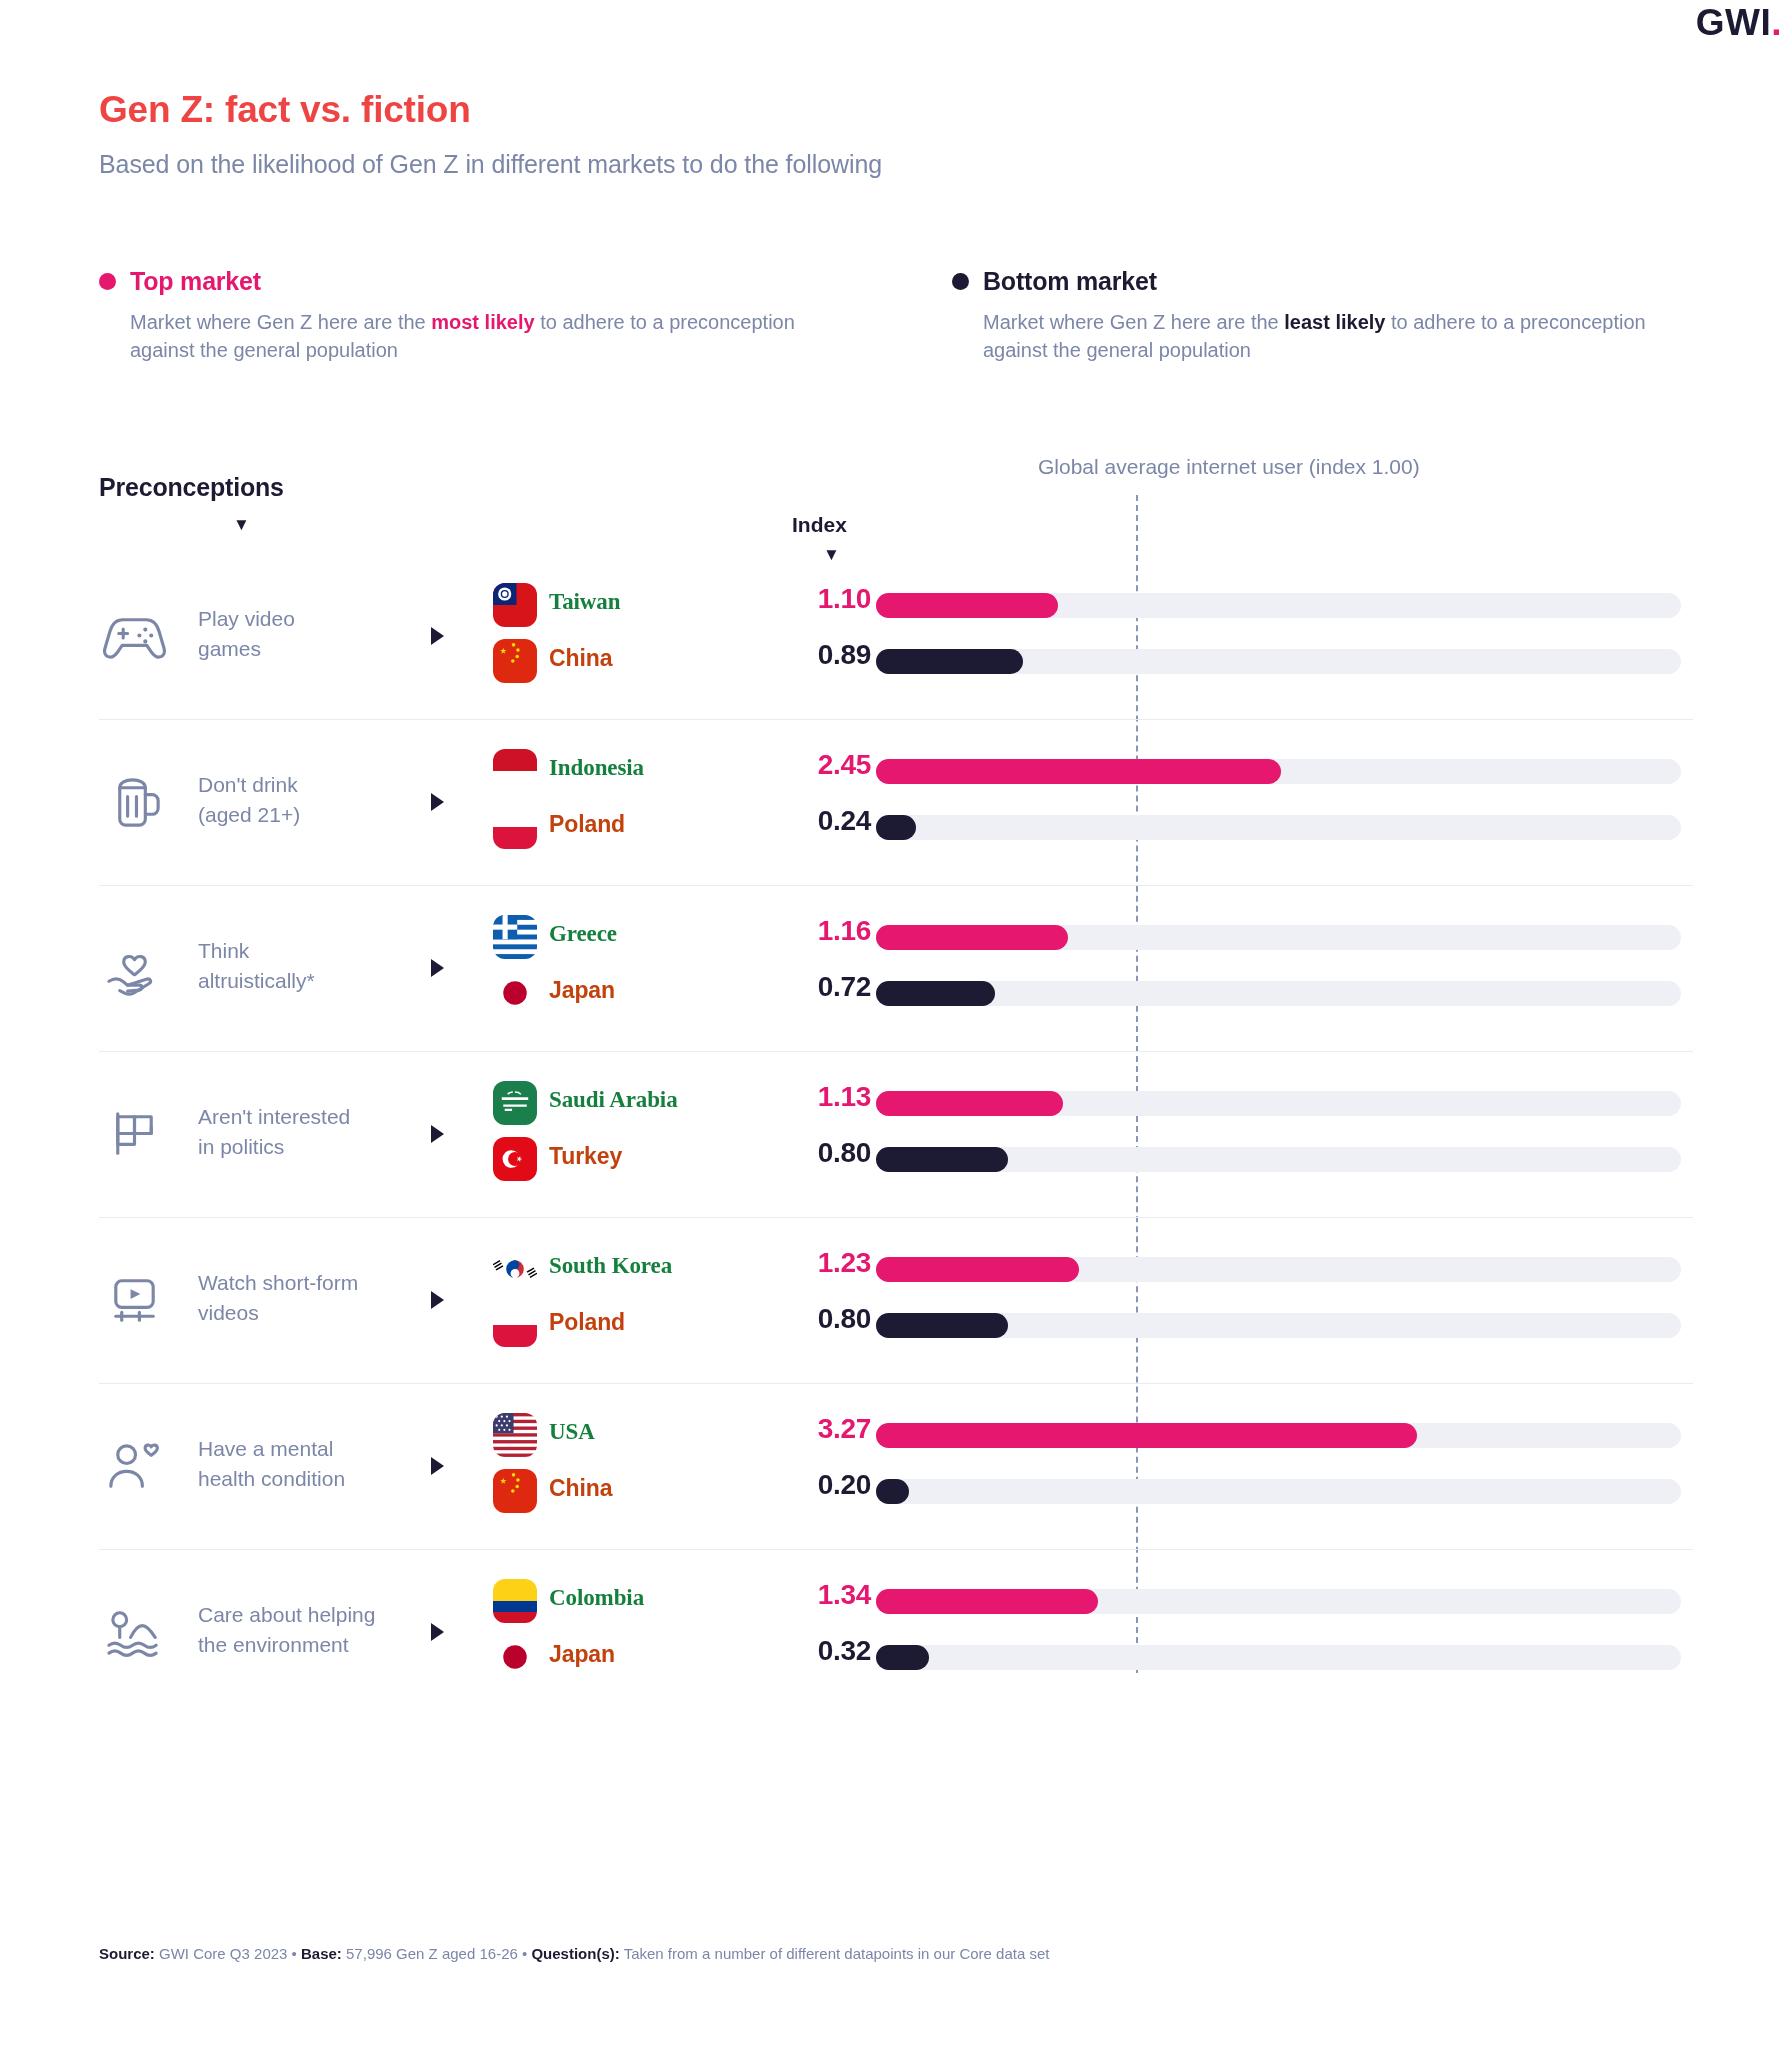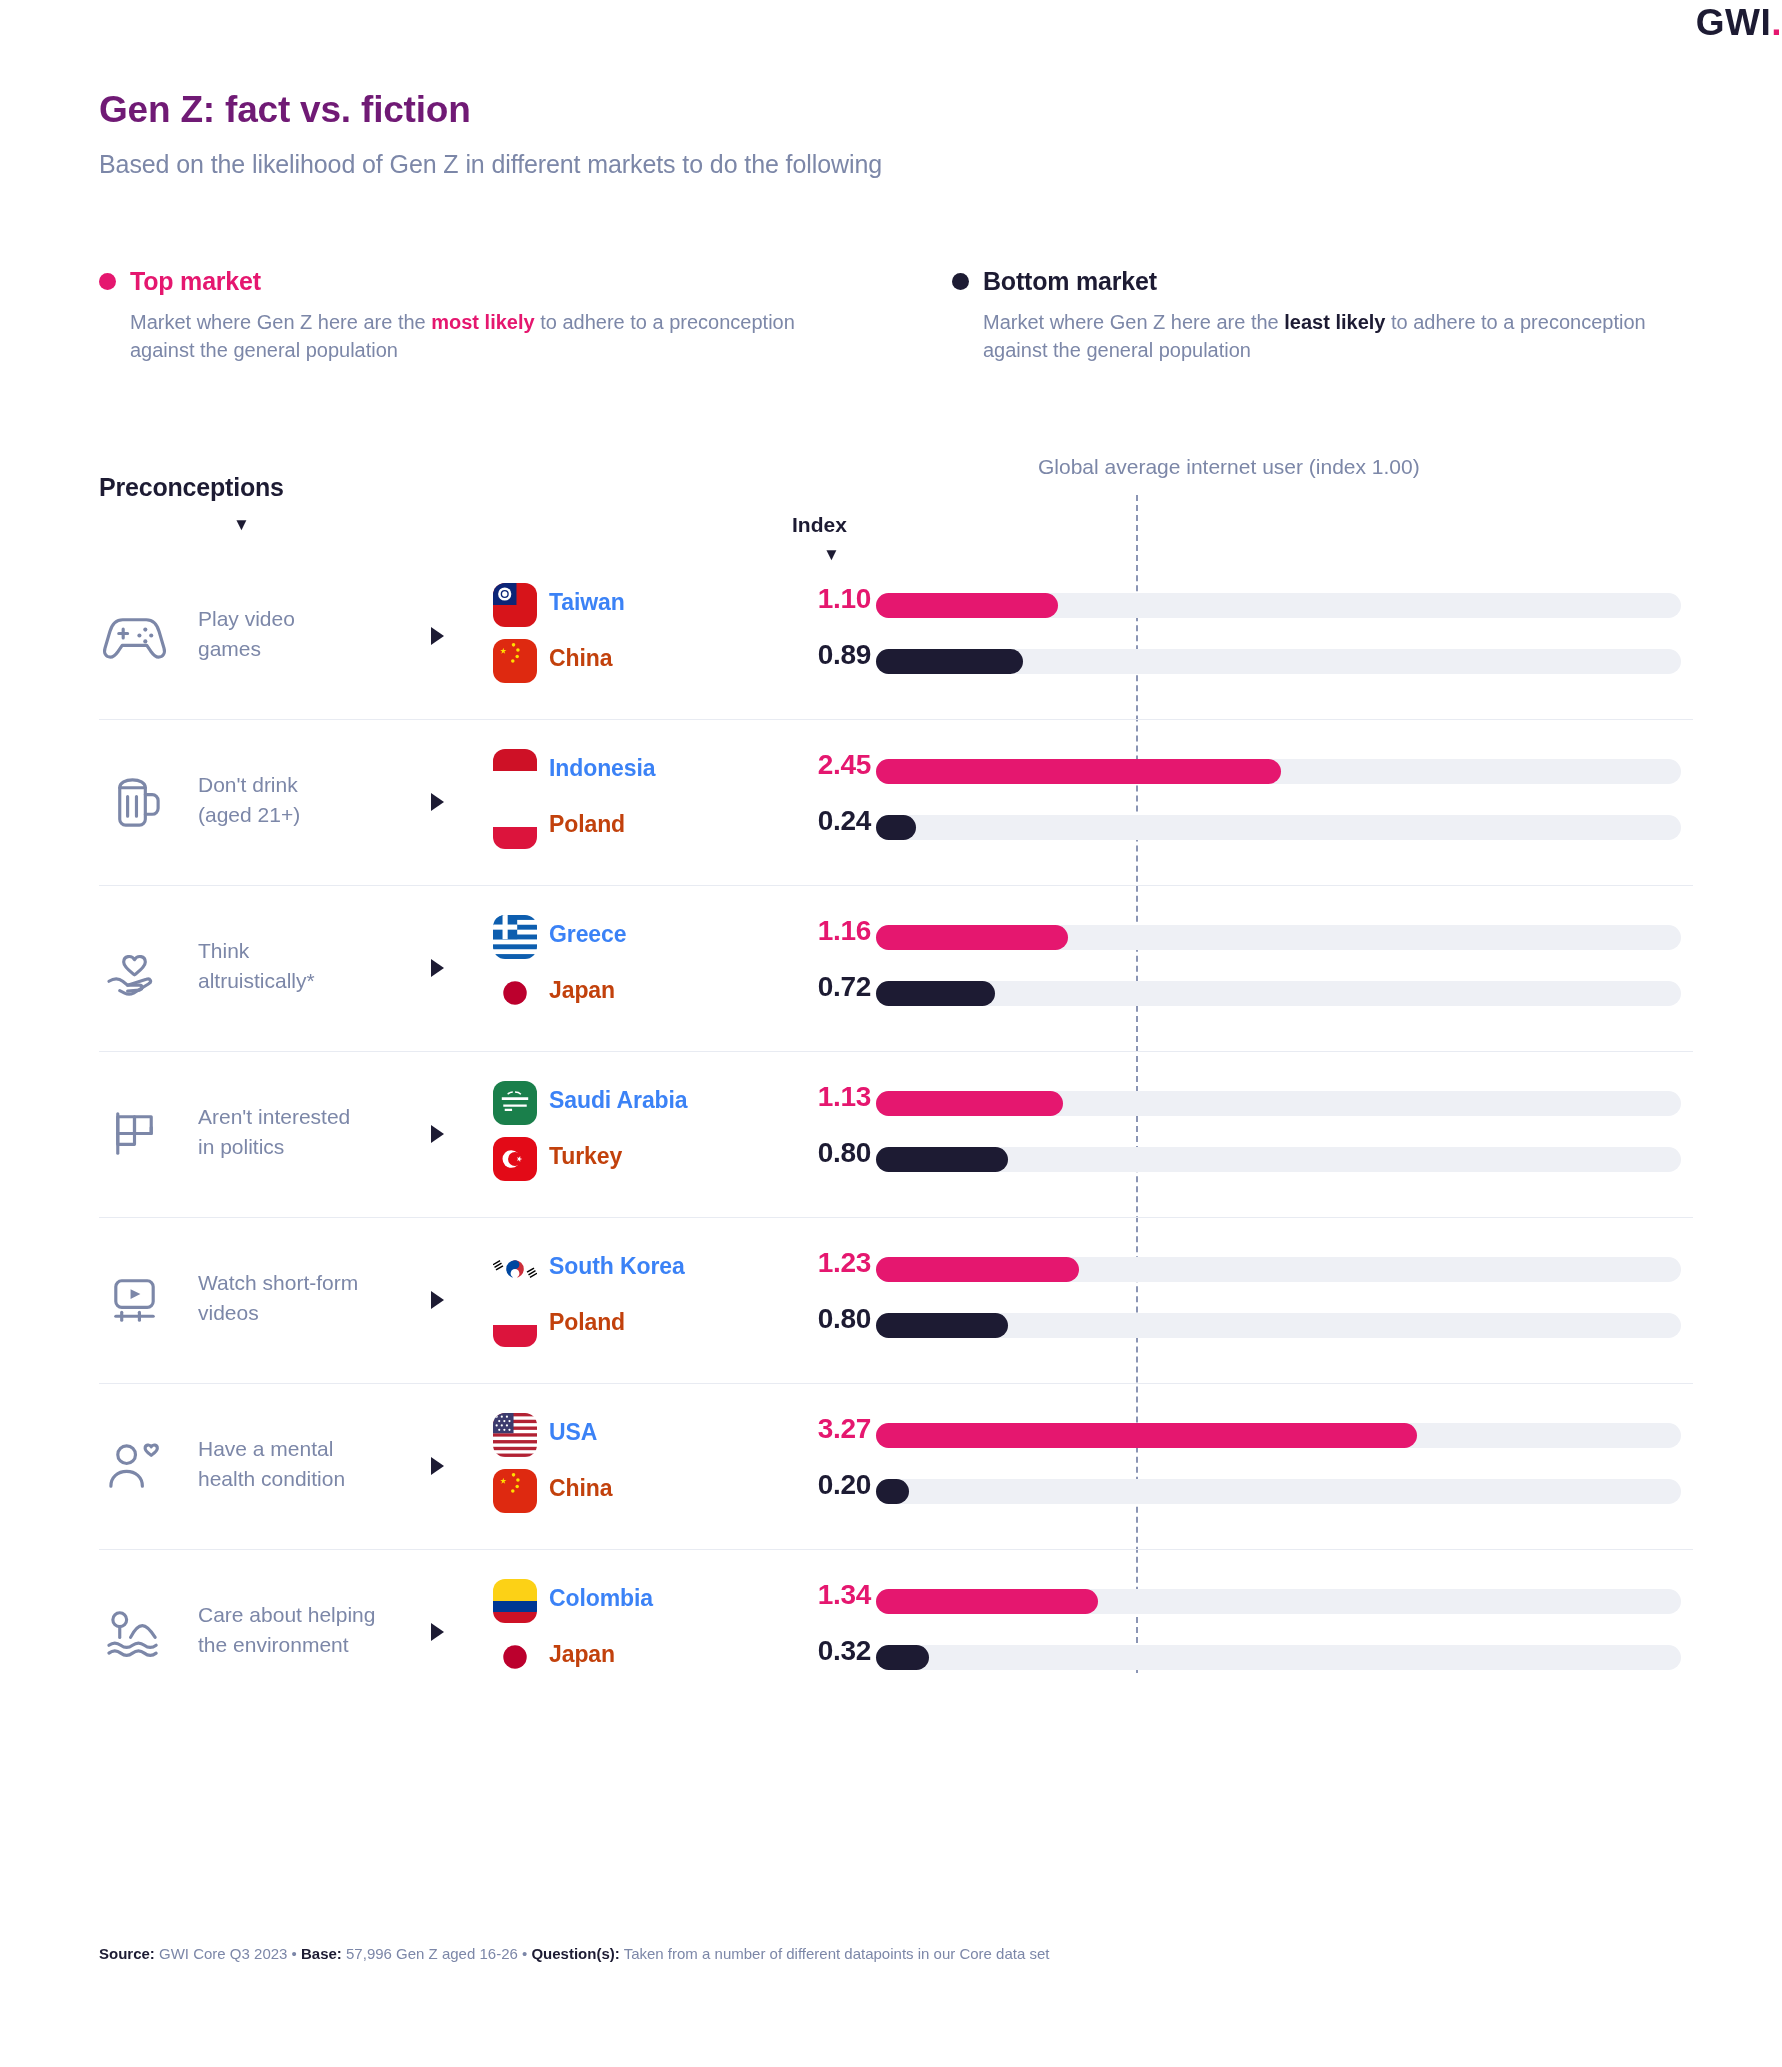--- a/index.html
+++ b/index.html
@@ -9,21 +9,21 @@
     font-family:"Liberation Sans", sans-serif;
     color:#1d1b33;
     -webkit-font-smoothing:antialiased;
     position:relative;
     overflow:hidden;
   }
   .page { position:relative; width:1782px; height:2067px; }
 
   
   .header { position:absolute; left:99px; top:89px; width:1584px; }
-  .title { font-size:37px; font-weight:bold; letter-spacing:-0.2px; color:#701a75; }
+  .title { font-size:37px; font-weight:bold; letter-spacing:-0.2px; color:#ef4444; }
   .subtitle { margin-top:19px; font-size:25px; color:#7c87a8; letter-spacing:-0.1px; }
   .logo {
     position:absolute; right:0px; top:2px;
     font-size:37px; font-weight:bold; letter-spacing:0.5px; color:#1d1b33;
   }
   .logo .dot { color:#e5176f; }
 
   
   .legend { position:absolute; left:99px; top:267px; width:1584px; height:109px; }
   .legend-col { position:absolute; top:0; }
@@ -90,21 +90,21 @@
   .flag {
     position:absolute; left:394px; top:4px;
     width:44px; height:44px; border-radius:12px; overflow:hidden;
   }
   .flag svg { width:100%; height:100%; display:block; }
 
   .market-name {
     position:absolute; left:450px; top:10px;
     font-size:23px; font-weight:bold; letter-spacing:-0.1px; white-space:nowrap;
   }
-  .market-name.pink { color:#3b82f6; }
+  .market-name.pink { color:#15803d;font-family:Liberation Serif, serif; }
   .market-name.navy { color:#c2410c; }
 
   .index-val {
     position:absolute; left:614px; top:4px; width:158px; text-align:right;
     font-size:28px; font-weight:bold; letter-spacing:-0.3px;
   }
   .index-val.pink { color:#e5176f; }
   .index-val.navy { color:#1d1b33; }
 
   .track {

